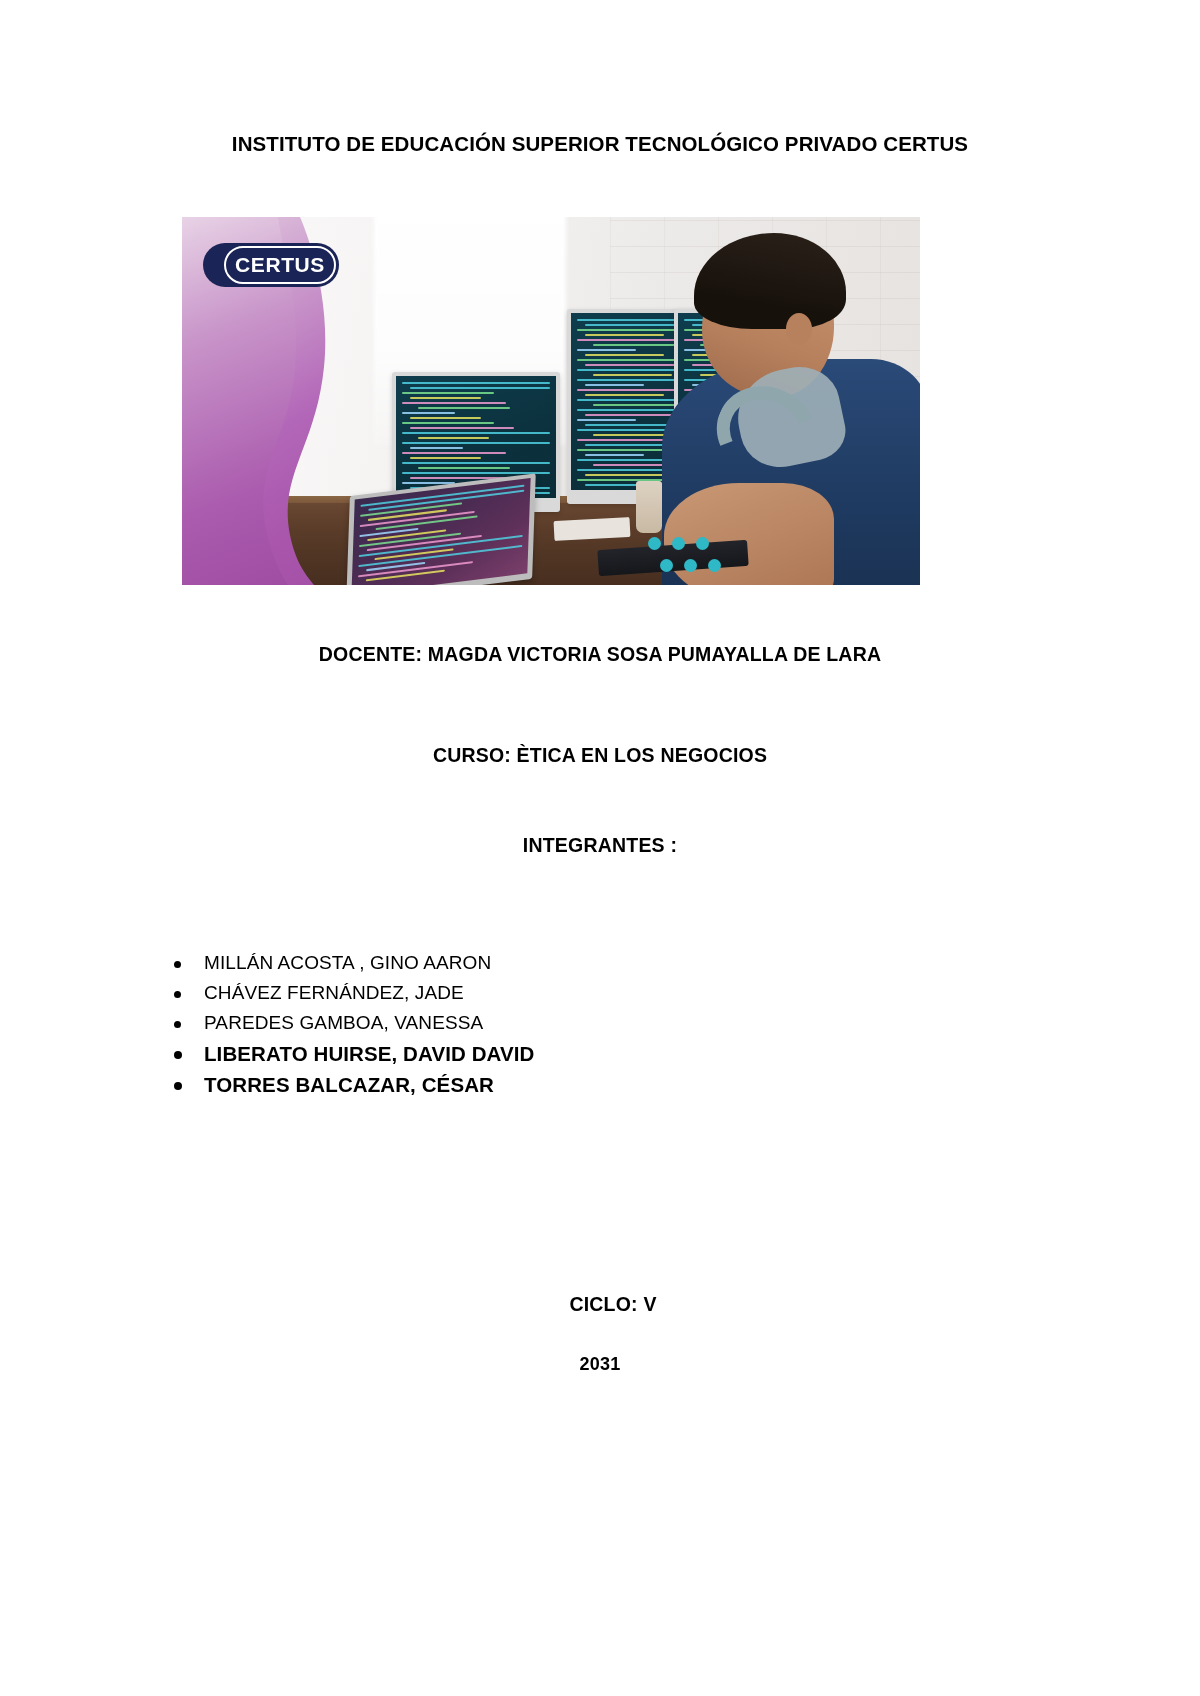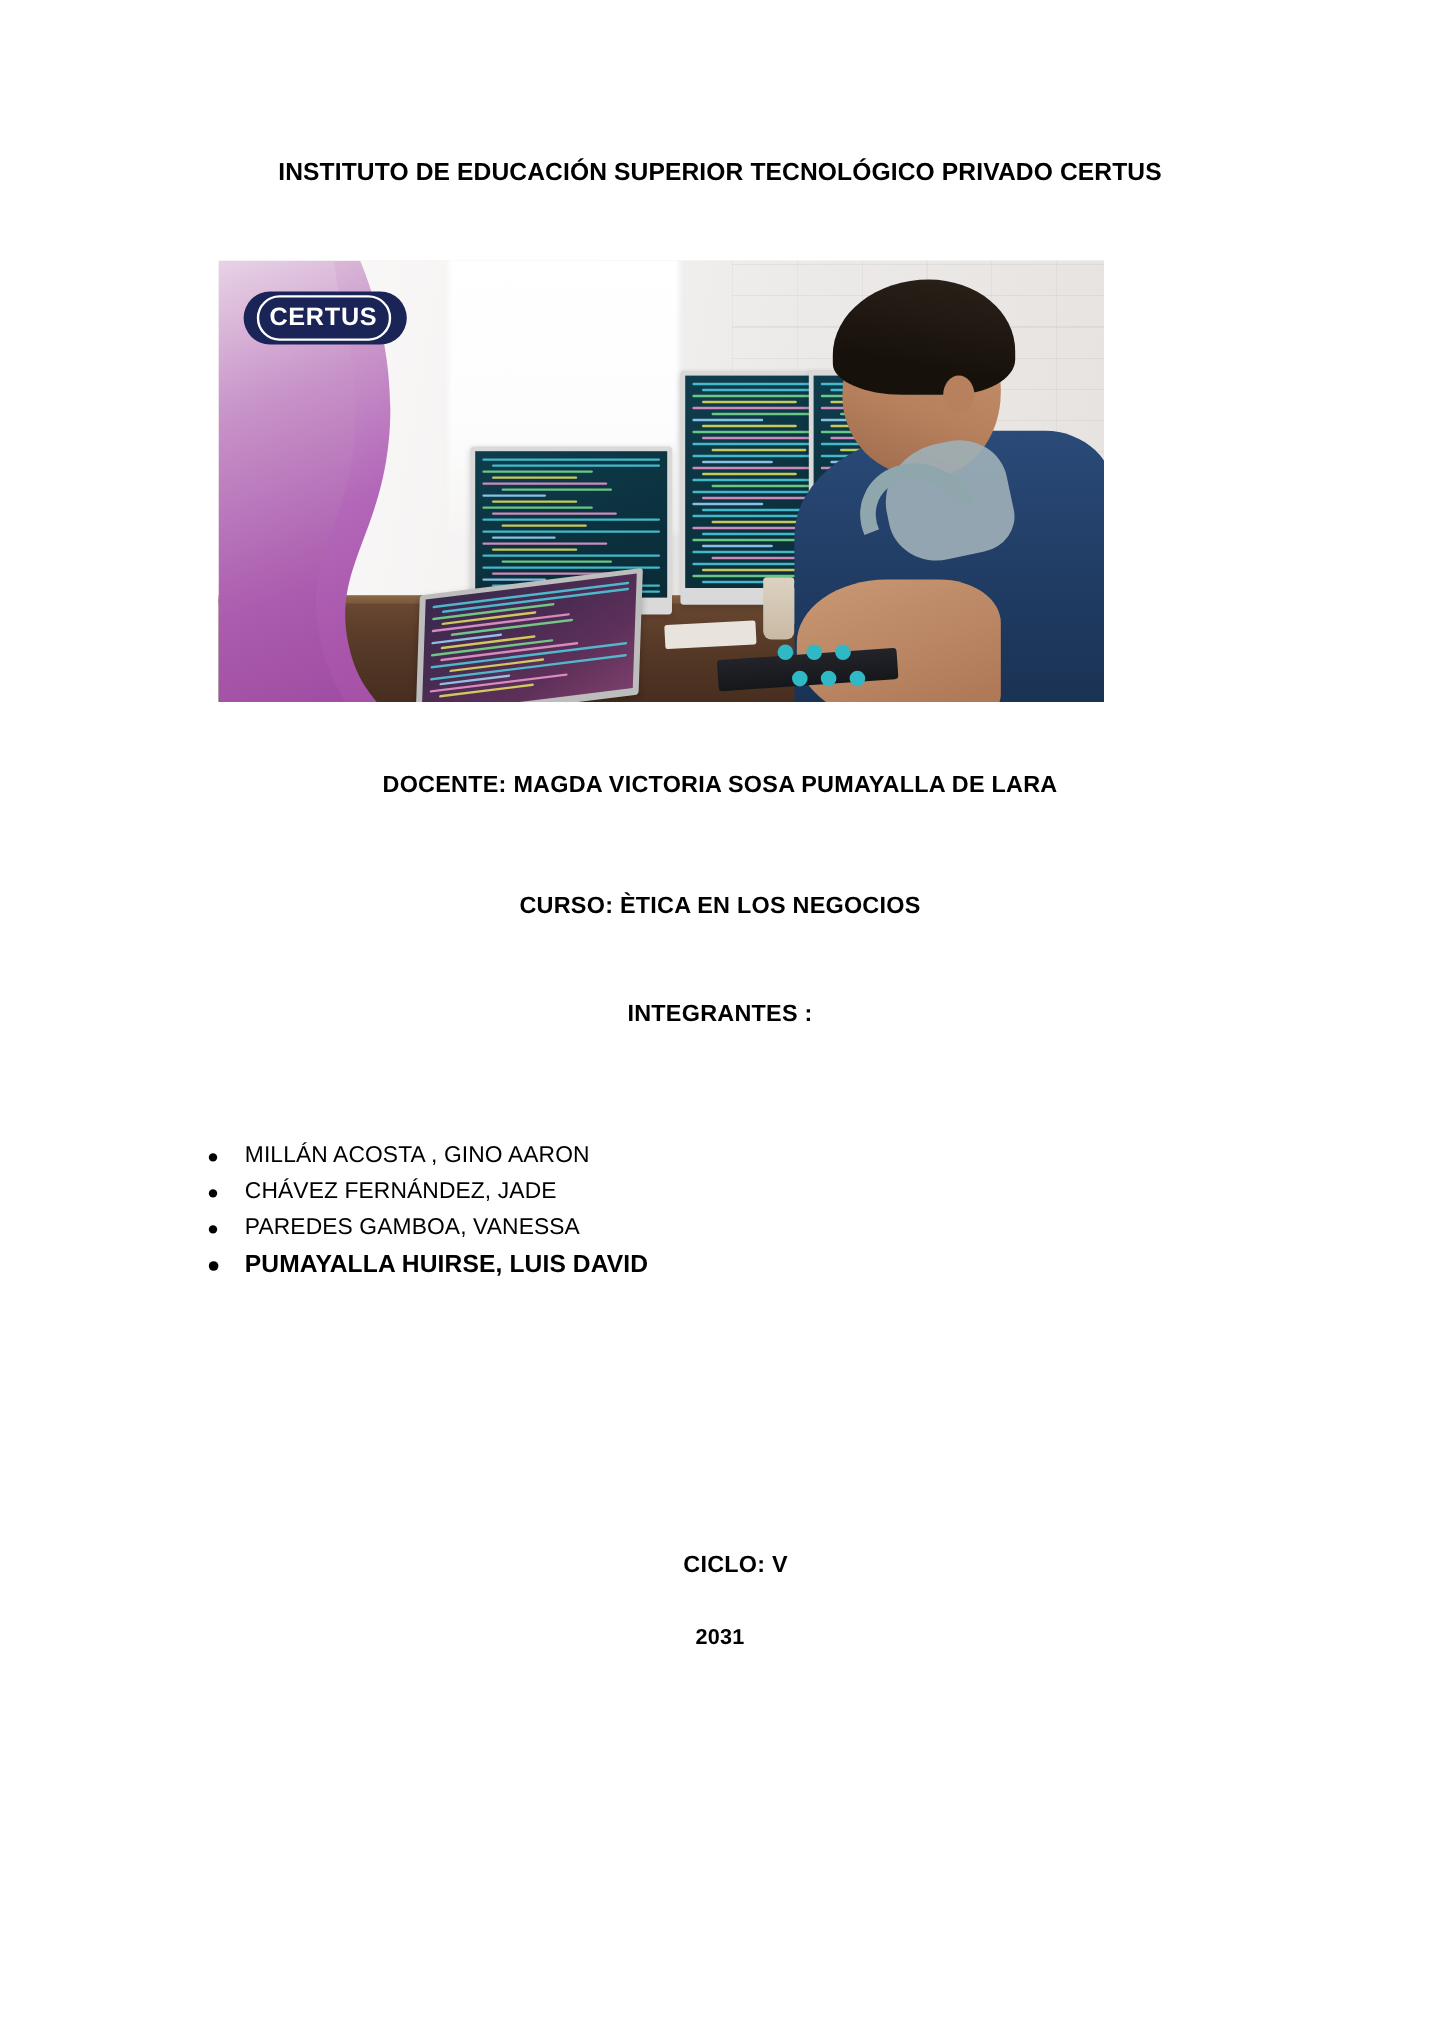--- a/index.html
+++ b/index.html
@@ -279,21 +279,21 @@
 
   
   .certus-logo {
     position: absolute;
     left: 21px; top: 26px;
     width: 136px; height: 44px;
     background: #1b2456;
     border-radius: 22px;
     display: flex;
     align-items: center;
-    justify-content: center;
+    justify-content: flex-end;
     padding-right: 3px;
     box-sizing: border-box;
   }
   .certus-inner {
     width: 112px;
     height: 38px;
     border: 2.5px solid #ffffff;
     border-radius: 19px;
     display: flex;
     align-items: center;
@@ -547,19 +547,20 @@
   </div>
 
   <div class="center-line line-docente">DOCENTE: MAGDA VICTORIA SOSA PUMAYALLA DE LARA</div>
   <div class="center-line line-integrantes">INTEGRANTES :</div>
   <div class="center-line line-curso">CURSO: ÈTICA EN LOS NEGOCIOS</div>
 
   <ul class="members">
     <li>MILLÁN ACOSTA , GINO AARON</li>
     <li>CHÁVEZ FERNÁNDEZ, JADE</li>
     <li> PAREDES GAMBOA, VANESSA</li>
-    <li class="bold"> PUMAYALLA HUIRSE, LUIS DAVID</li>
+    <li class="bold"> LIBERATO HUIRSE, DAVID DAVID</li>
+    <li class="bold"> TORRES BALCAZAR, CÉSAR</li>
   </ul>
 
   <div class="center-line line-ciclo">CICLO: V</div>
   <div class="center-line line-year">2031</div>
 
 </div>
 
 </body></html>

